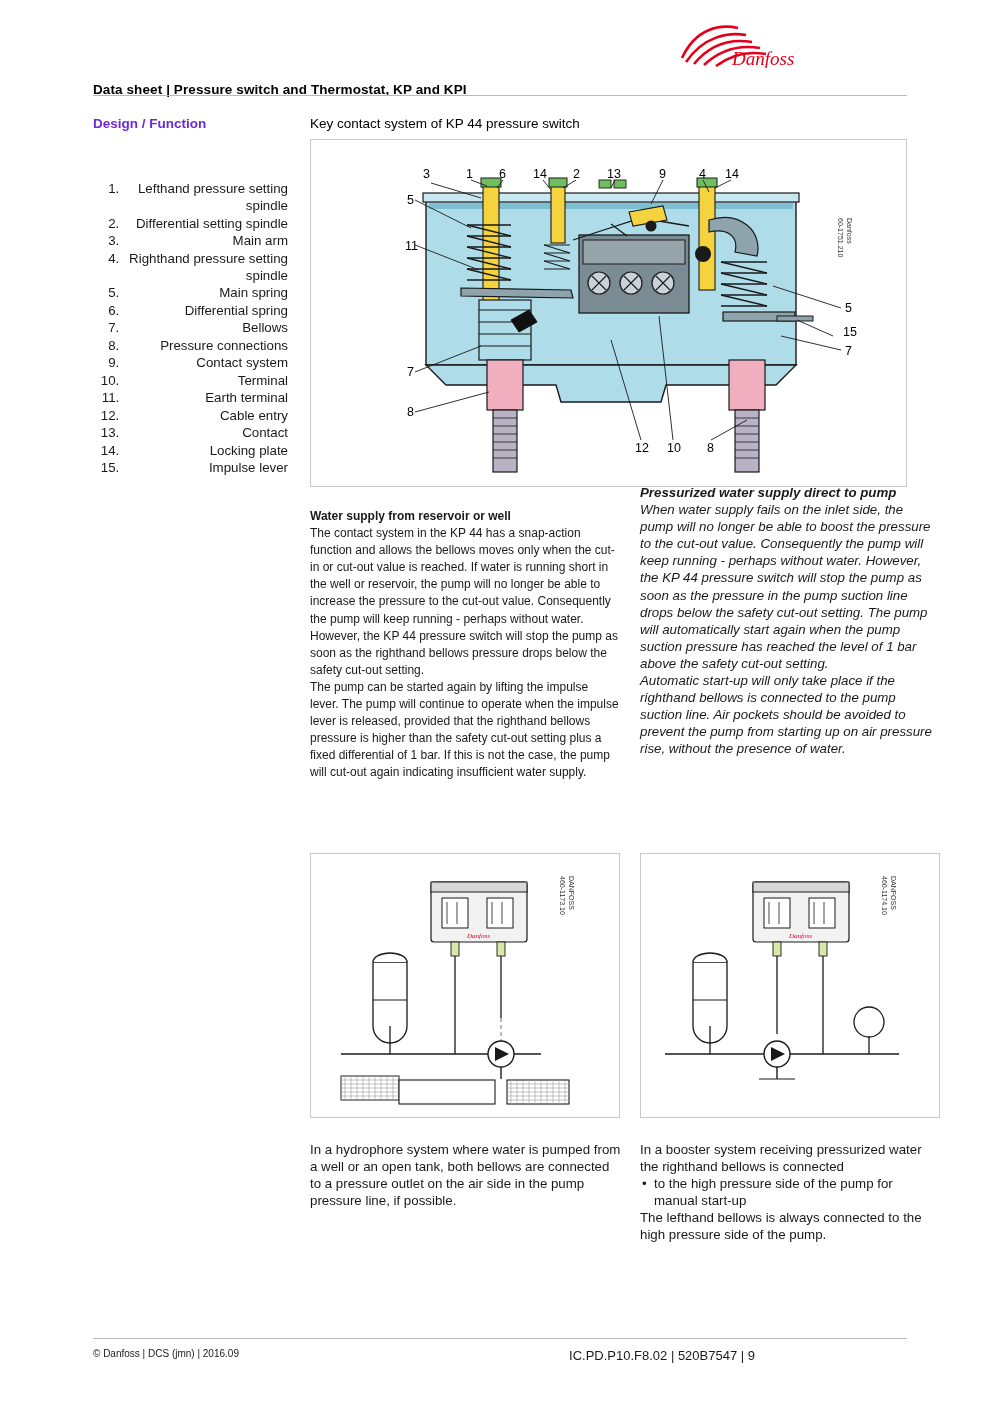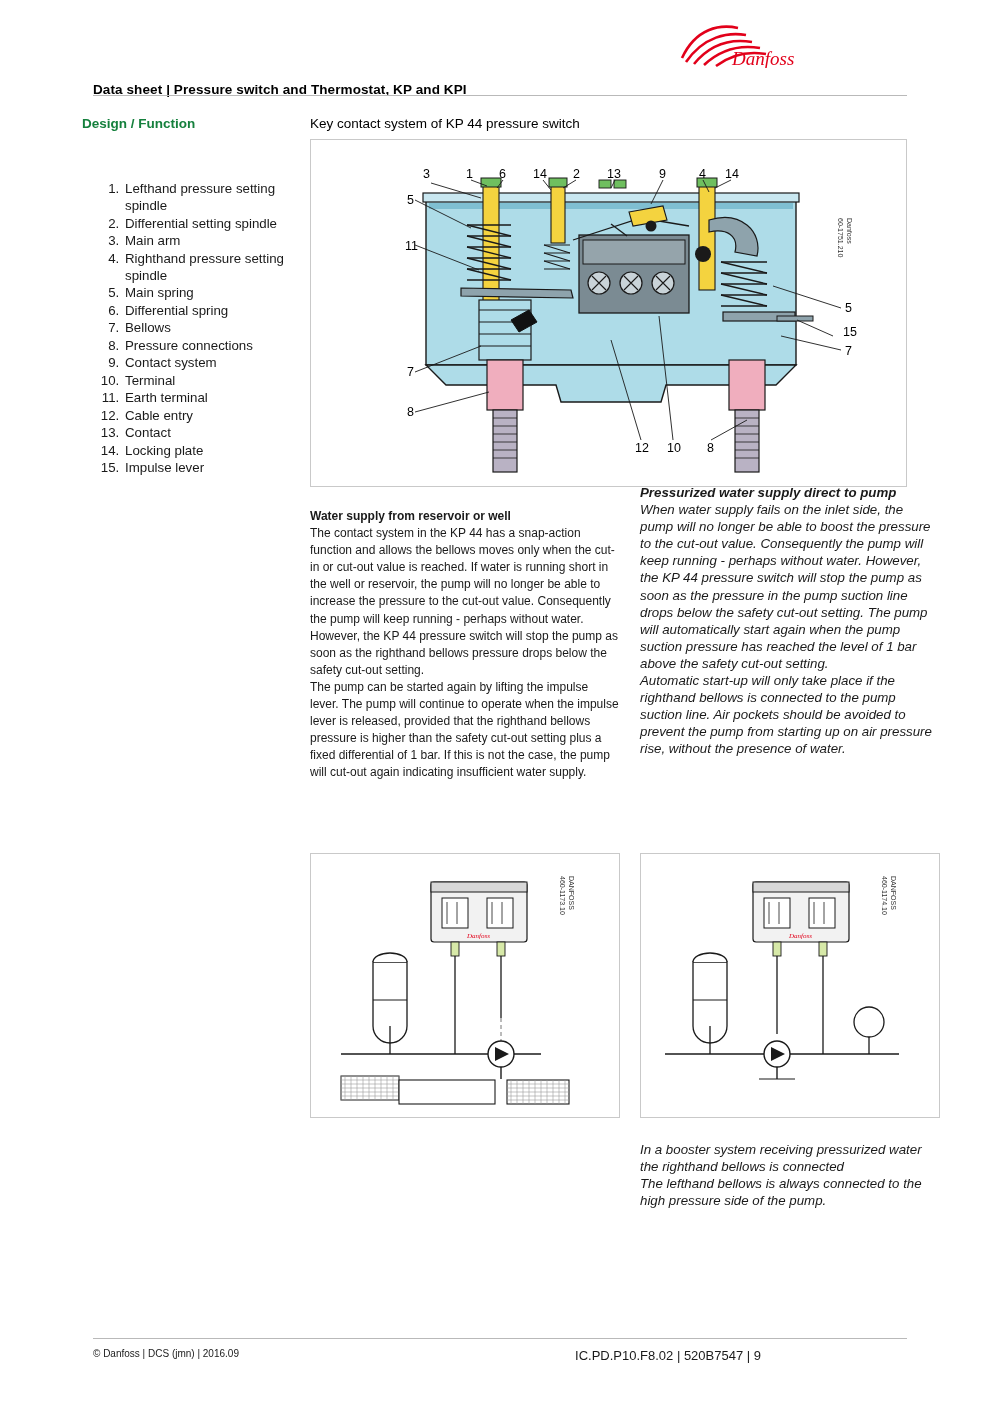--- a/index.html
+++ b/index.html
@@ -46,42 +46,43 @@
     left: 93px;
     top: 95px;
     width: 814px;
     height: 1px;
     background: #b9b9b9;
   }
 
   
   .section-title {
     position: absolute;
-    left: 82px;
+    left: 93px;
     top: 116px;
     font-size: 13.5px;
     font-weight: bold;
-    color: #15803d;
+    color: #6d28d9;
   }
   .legend {
     position: absolute;
     left: 93px;
     top: 180px;
     width: 195px;
     font-size: 13.3px;
     line-height: 17px;
   }
   .legend ol {
     margin: 0;
     padding: 0 0 0 30px;
     list-style: decimal;
   }
   .legend li {
     margin: 0 0 0.5px 0;
     padding-left: 2px;
+    text-align: right;
   }
 
   
   .fig-title {
     position: absolute;
     left: 310px;
     top: 116px;
     font-size: 13.5px;
     font-weight: normal;
     color: #000;
@@ -151,21 +152,20 @@
     font-size: 13.3px;
     line-height: 17.1px;
   }
   .cap-br {
     position: absolute;
     left: 640px;
     top: 1141px;
     width: 300px;
     font-size: 13.3px;
     line-height: 17.1px;
-    font-style: italic;
   }
   .cap-br ul {
     margin: 0;
     padding-left: 14px;
     list-style: none;
   }
   .cap-br ul li {
     position: relative;
     padding-left: 0px;
   }
@@ -187,21 +187,21 @@
   }
   .footer-left {
     position: absolute;
     left: 93px;
     top: 1348px;
     font-size: 10px;
     color: #1a1a1a;
   }
   .footer-right {
     position: absolute;
-    right: 87px;
+    right: 93px;
     top: 1348px;
     font-size: 13px;
     color: #1a1a1a;
     text-align: right;
   }
 
   .sidecode {
     font-size: 7px;
     fill: #333;
     font-family: "Liberation Sans", sans-serif;
@@ -488,24 +488,26 @@
 
       <path d="M24 200 H 258" stroke="#1a1a1a" stroke-width="1.6"></path>
 
       <circle cx="136" cy="200" r="13" fill="#ffffff" stroke="#1a1a1a" stroke-width="1.4"></circle>
       <polygon points="130,193 130,207 144,200" fill="#1a1a1a"></polygon>
       <path d="M136 213 v12" stroke="#1a1a1a" stroke-width="1.4"></path>
       <path d="M118 225 h36" stroke="#1a1a1a" stroke-width="1.2"></path>
     </svg>
   </div>
 
+  <div class="cap-bl">In a hydrophore system where water is pumped from a well or an open tank, both bellows are connected to a pressure outlet on the air side in the pump pressure line, if possible.</div>
 
   <div class="cap-br">
     <div>In a booster system receiving pressurized water the righthand bellows is connected</div>
     <ul>
+      <li>to the high pressure side of the pump for manual start-up</li>
     </ul>
     <div>The lefthand bellows is always connected to the high pressure side of the pump.</div>
   </div>
 
   <div class="footer-rule"></div>
   <div class="footer-left">© Danfoss | DCS (jmn) | 2016.09</div>
   <div class="footer-right">IC.PD.P10.F8.02 | 520B7547 | 9</div>
 
 </div>
 

